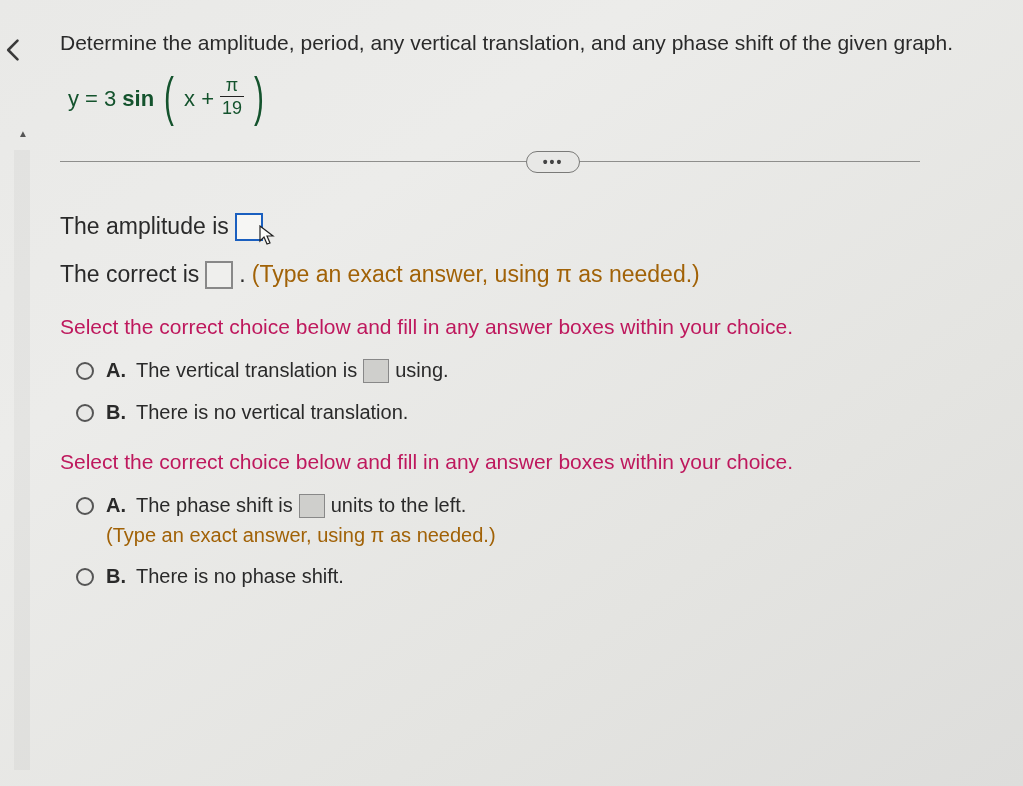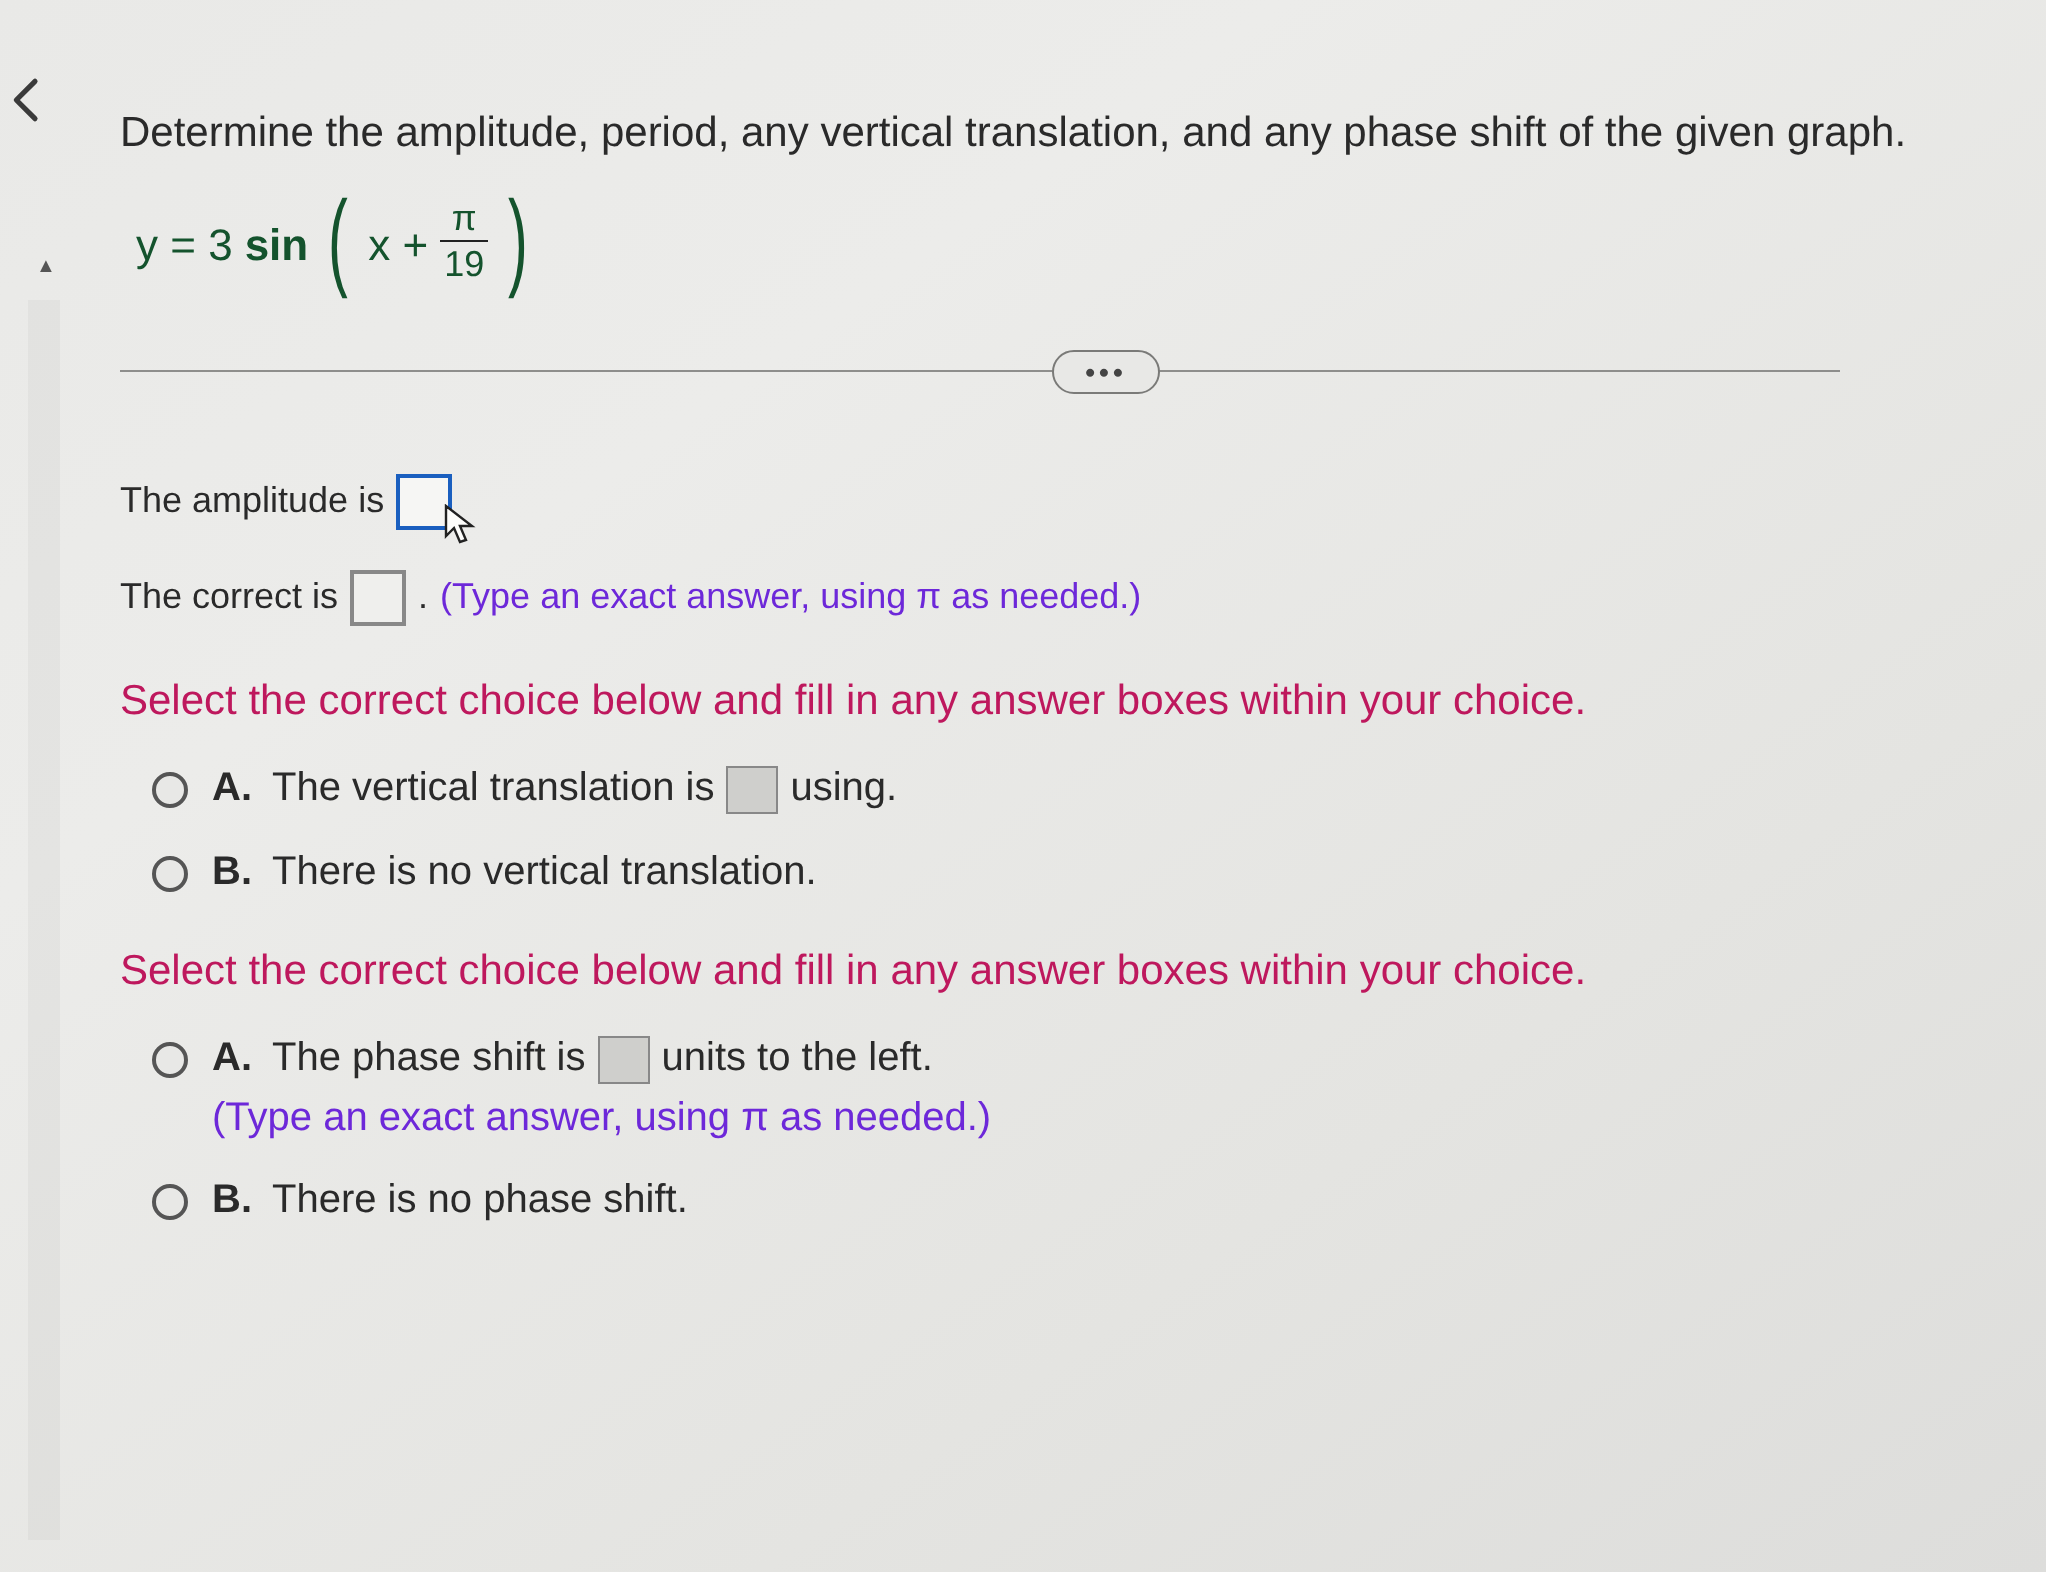--- a/index.html
+++ b/index.html
@@ -38,21 +38,20 @@
     top: 150px;
     width: 16px;
     height: 620px;
     background: rgba(0,0,0,0.03);
   }
   .content {
     position: absolute;
     left: 60px;
     top: 28px;
     width: 940px;
-    margin-top: 24px;
   }
   .question-text {
     font-size: 21px;
     color: #2a2a2a;
     line-height: 1.4;
     margin-bottom: 20px;
   }
   .equation {
     font-size: 22px;
     color: #14532d;
@@ -104,25 +103,24 @@
     background: #e8e8e6;
     display: flex;
     align-items: center;
     justify-content: center;
     color: #444;
     letter-spacing: 2px;
     font-weight: bold;
     font-size: 14px;
   }
   .line {
-    font-size: 18px;
+    font-size: 23px;
     color: #2a2a2a;
     margin: 20px 0;
     display: flex;
-    align-items: center;
     flex-wrap: wrap;
     gap: 6px;
   }
   .input-box {
     display: inline-block;
     width: 28px;
     height: 28px;
     border: 2px solid #888;
     background: #efefed;
     vertical-align: middle;
@@ -175,21 +173,21 @@
     flex-direction: column;
     gap: 6px;
   }
   .choice-line {
     display: flex;
     align-items: center;
     flex-wrap: wrap;
     gap: 6px;
   }
   .hint {
-    color: #6d28d9;
+    color: #a16207;
   }
   .period-text { color: #2a2a2a; }
 </style>
 </head>
 <body>
 
 <div class="back-arrow">
   <svg width="28" height="28" viewBox="0 0 24 24" fill="none" stroke="#3a3a3a" stroke-width="2.2" stroke-linecap="round" stroke-linejoin="round">
     <polyline points="15 4 7 12 15 20"></polyline>
   </svg>

